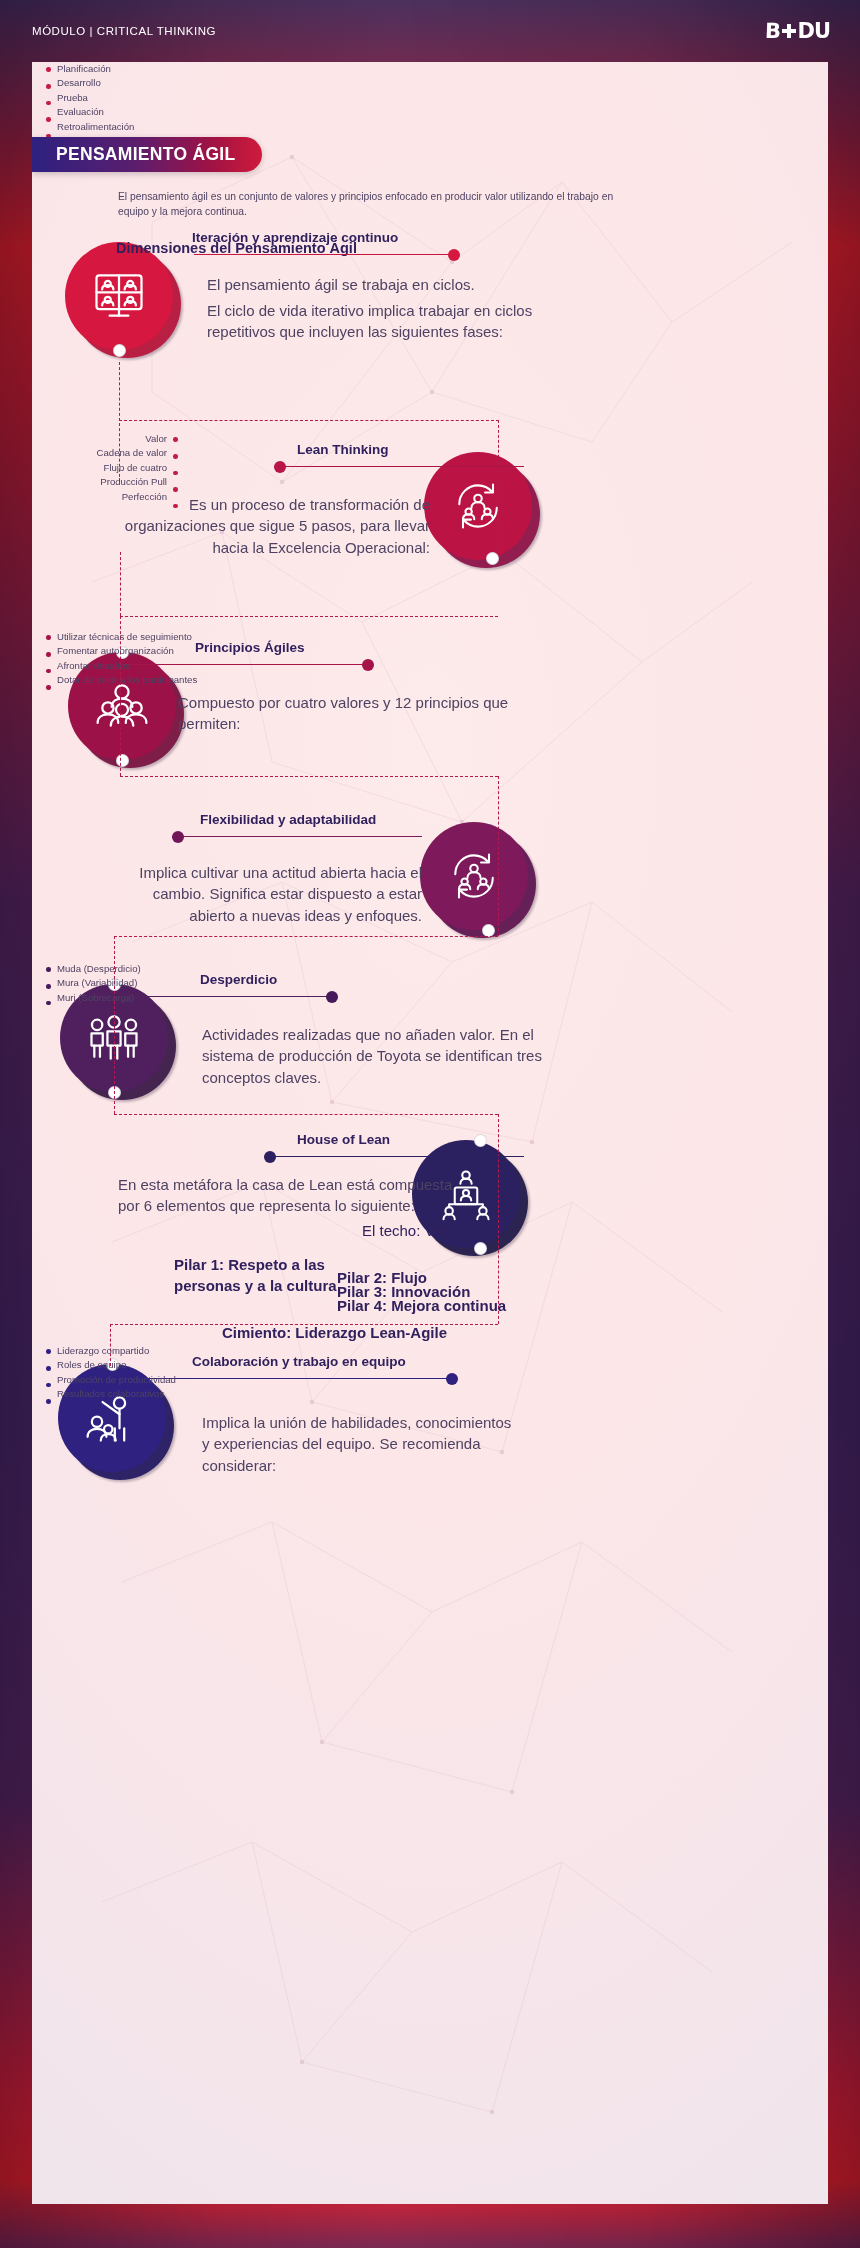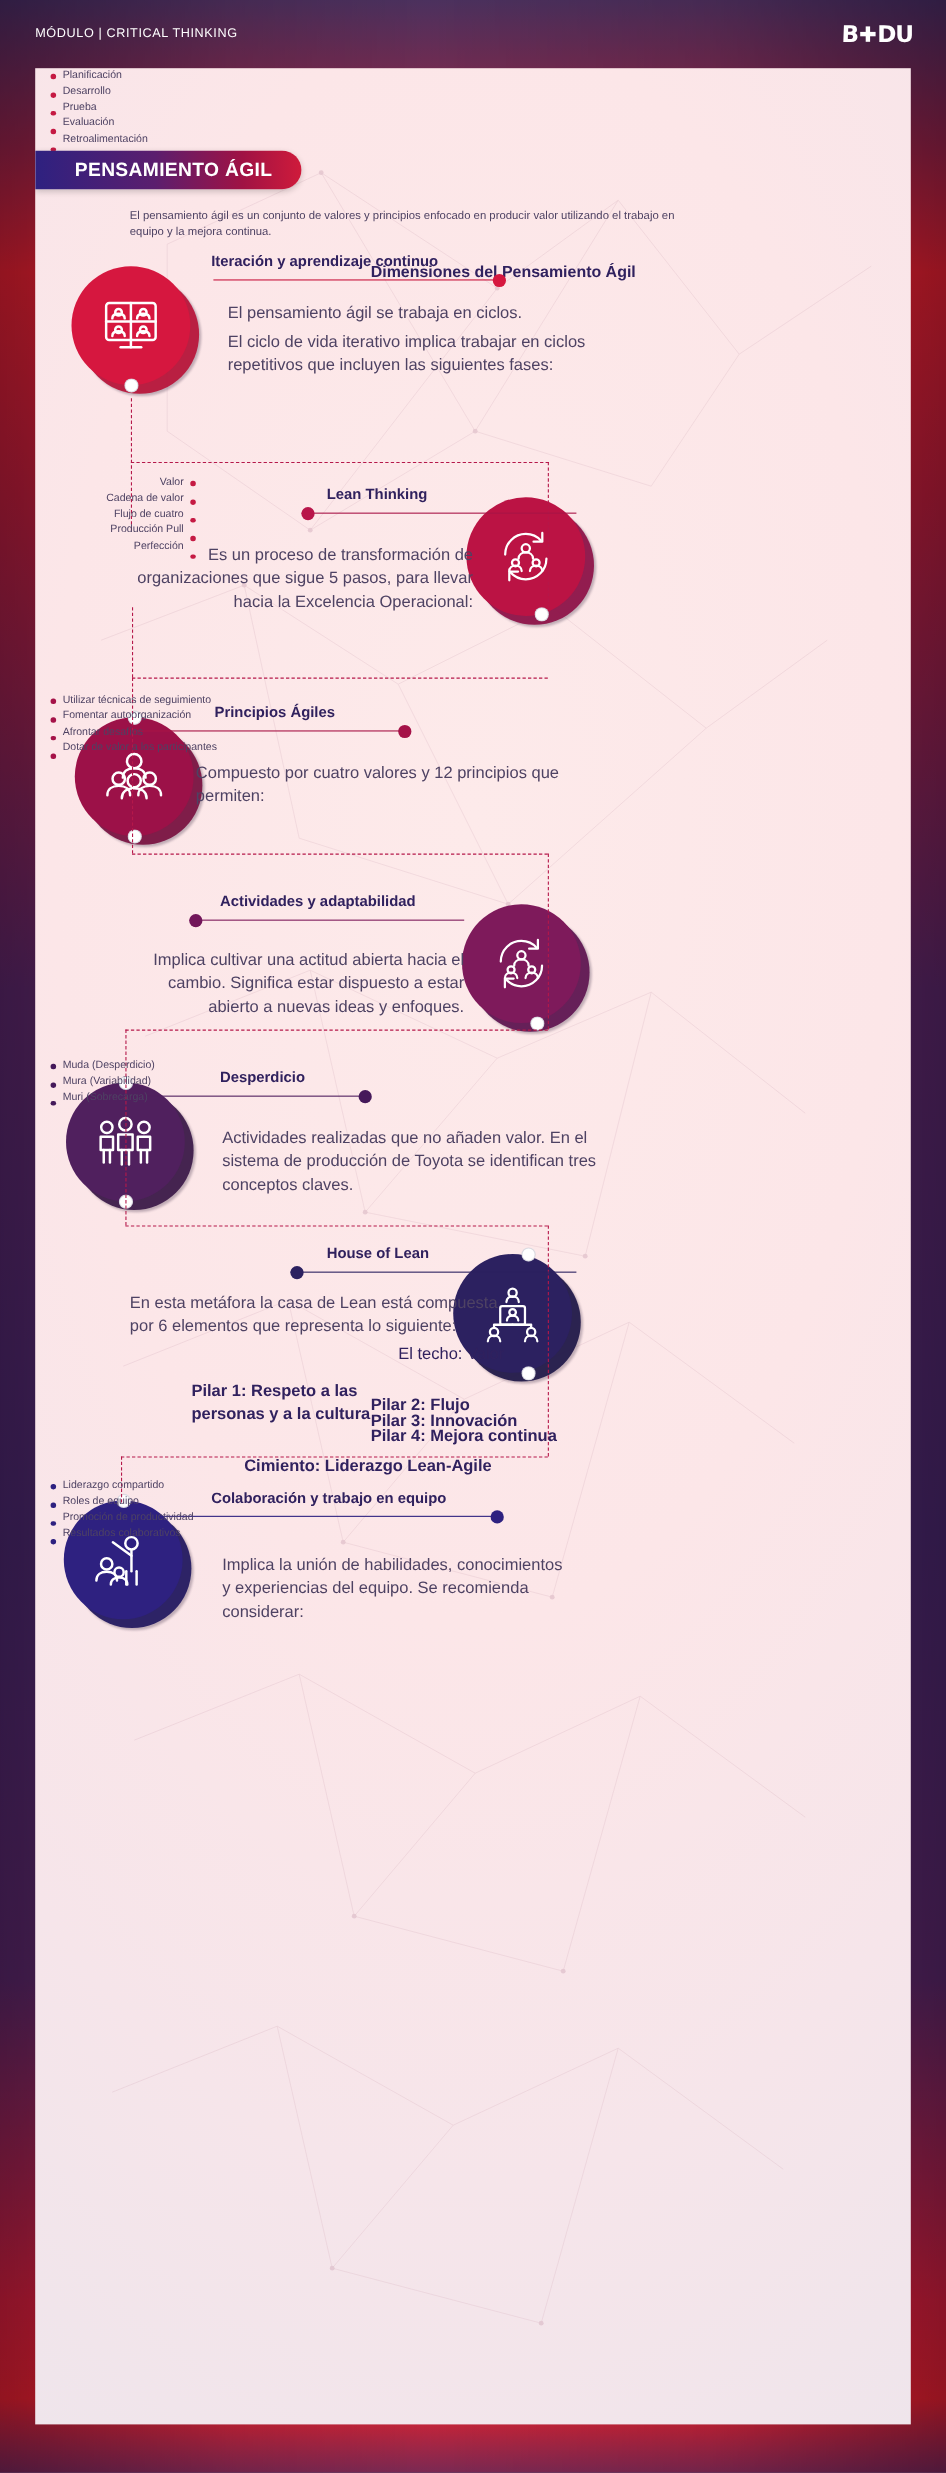--- a/index.html
+++ b/index.html
@@ -109,21 +109,21 @@
     opacity: .5;
     pointer-events: none;
   }
 
   
   .title-pill {
     position: absolute;
     left: 0;
     top: 75px;
     height: 35px;
-    padding: 0 26px 0 36px;
+    padding: 0 26px 0 24px;
     display: flex;
     align-items: center;
     border-radius: 0 18px 18px 0;
     background: linear-gradient(90deg, #2e2180 0%, #5b1e6e 45%, #a01244 78%, #cf1b3b 100%);
     z-index: 8;
     box-shadow: 0 2px 6px rgba(0,0,0,.2);
   }
   .title-pill span {
     color: #fff;
     font-weight: 700;
@@ -143,26 +143,25 @@
     color: #4e4263;
     z-index: 7;
     margin-left: 40px;
   }
 
   
   .dim-heading {
     position: absolute;
     left: 0; right: 0;
     top: 178px;
-    text-align: center;
     font-size: 14.5px;
     font-weight: 700;
     color: #30215e;
     z-index: 7;
-    padding-left: 55px;
+    padding-left: 84px;
   }
 
   
   .section { position: absolute; z-index: 7; }
 
   .sec-title {
     position: absolute;
     font-size: 13.5px;
     font-weight: 700;
     color: #30215e;
@@ -441,21 +440,21 @@
         <path d="M36 50c0-6 4.6-9 11-9s11 3 11 9"></path>
         <circle cx="32" cy="36" r="6.4"></circle>
         <path d="M20 53c0-6.4 5.2-9.6 12-9.6s12 3.2 12 9.6"></path>
       </svg>
     </div>
     <div class="nub" style="left:48px; top:-6px;"></div>
     <div class="nub" style="left:48px; top:102px;"></div>
   </div>
 
   <div class="section" style="left:0; top:740px; width:796px; height:150px;">
-    <div class="sec-title" style="left:168px; top:10px;">Actividades y adaptabilidad</div>
+    <div class="sec-title" style="left:168px; top:10px;">Flexibilidad y adaptabilidad</div>
     <div class="rule" style="left:140px; top:34px; width:250px; background:#7e1a5b;">
       <div class="dot" style="left:0px; background:#72165a;"></div>
     </div>
     <p class="body-text right" style="left:100px; top:60px; width:290px;">Implica cultivar una actitud abierta hacia el cambio. Significa estar dispuesto a estar abierto a nuevas ideas y enfoques.</p>
   </div>
 
   <div class="badge" style="left:388px; top:760px;">
     <div class="shadow-disc"></div>
     <div class="back-disc" style="background:#5e1450;"></div>
     <div class="main-disc" style="background:#7e1a5b;">

